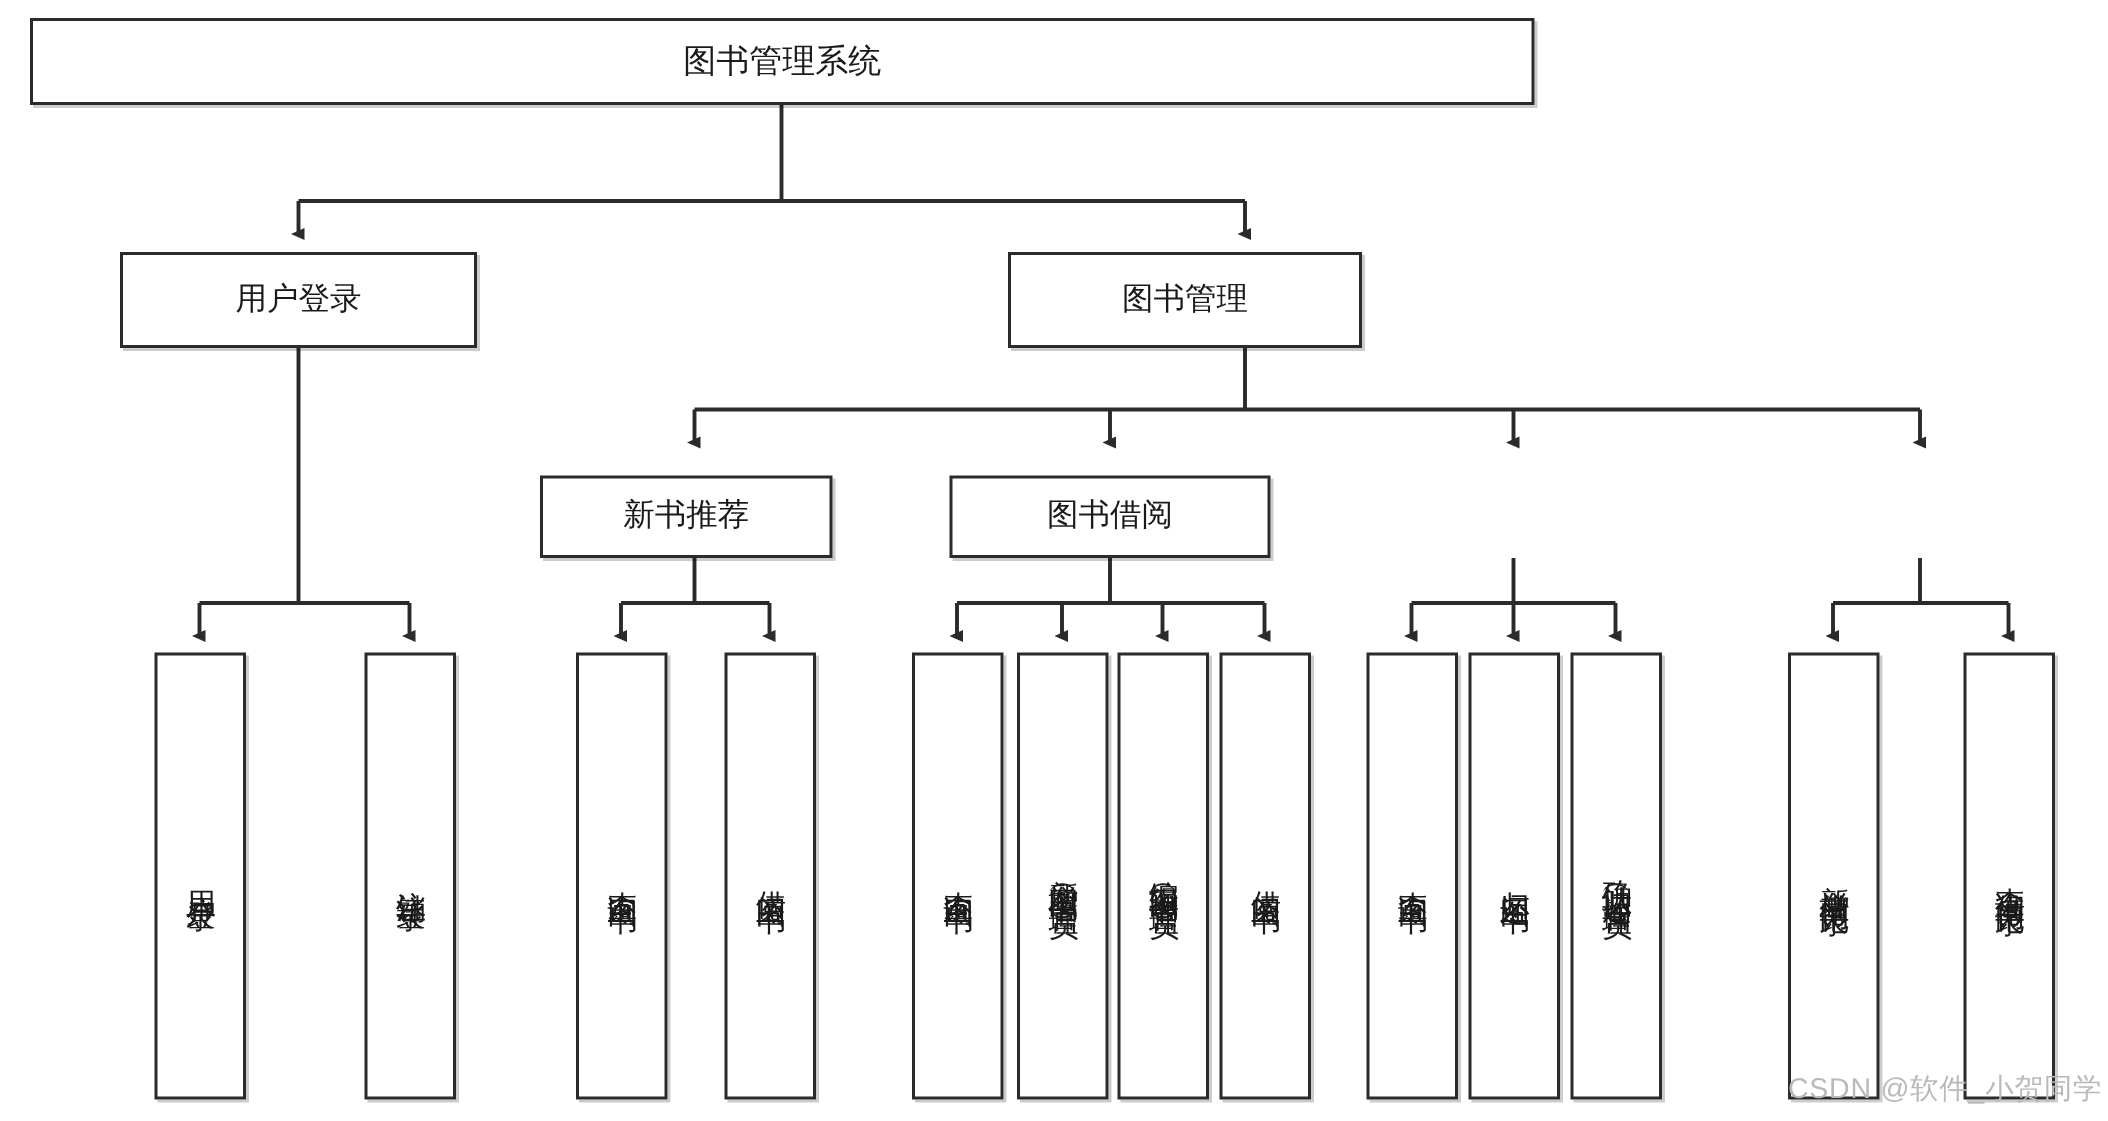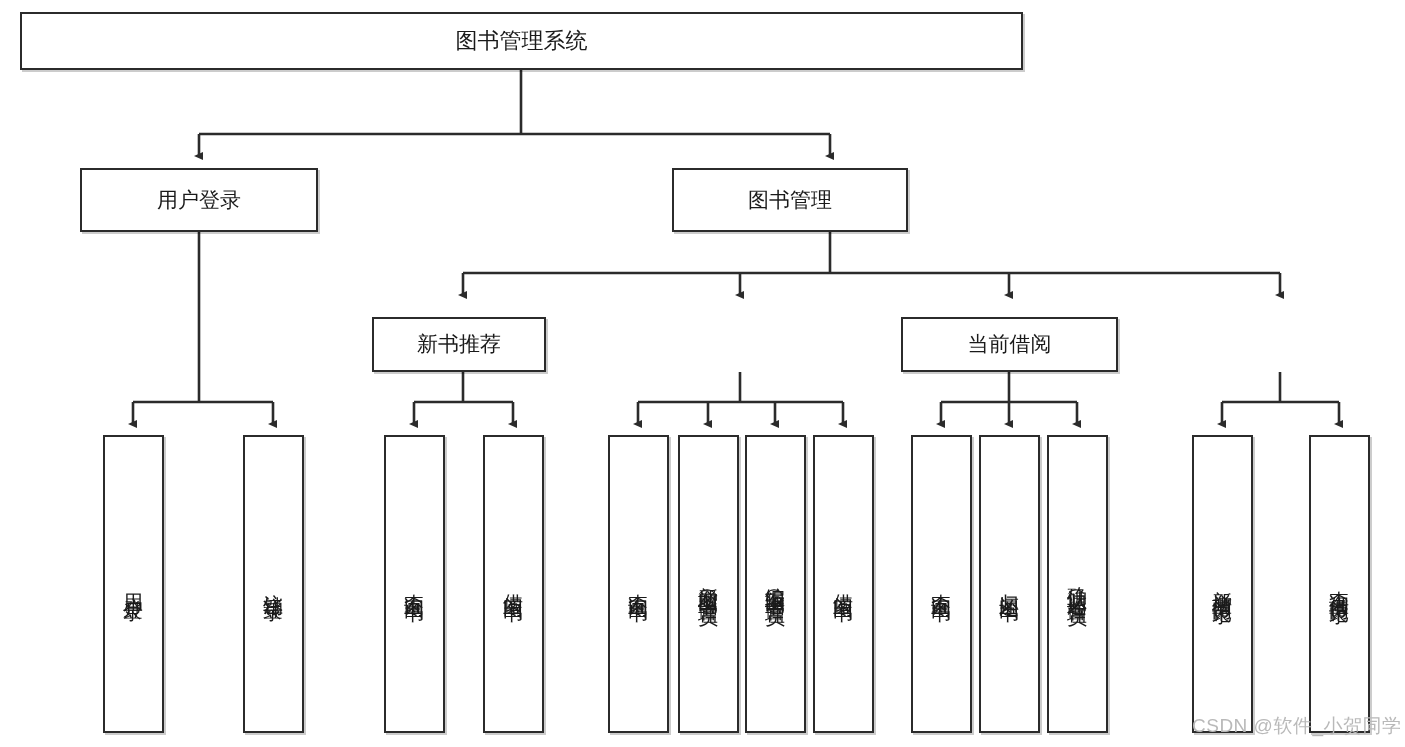--- a/index.html
+++ b/index.html
@@ -133,25 +133,25 @@
     <span class="label">图书管理系统</span>
   </div>
 
   <div class="node h" style="left:80px; top:168px; width:238px; height:64px;">
     <span class="label">用户登录</span>
   </div>
   <div class="node h" style="left:672px; top:168px; width:236px; height:64px;">
     <span class="label">图书管理</span>
   </div>
 
-  <div class="node h" style="left:372px; top:317px; width:174px; height:55px;">
+  <div class="node h" style="left:360px; top:317px; width:195px; height:55px;">
     <span class="label">新书推荐</span>
   </div>
-  <div class="node h" style="left:901px; top:317px; width:217px; height:55px;">
-    <span class="label">当前借阅</span>
+  <div class="node h" style="left:633px; top:317px; width:214px; height:55px;">
+    <span class="label">图书借阅</span>
   </div>
 
   <div class="node v" style="left:103px; top:435px; width:61px; height:298px;">
     <span class="label">用户登录</span>
   </div>
   <div class="node v" style="left:243px; top:435px; width:61px; height:298px;">
     <span class="label">注销登录</span>
   </div>
 
   <div class="node v" style="left:384px; top:435px; width:61px; height:298px;">

